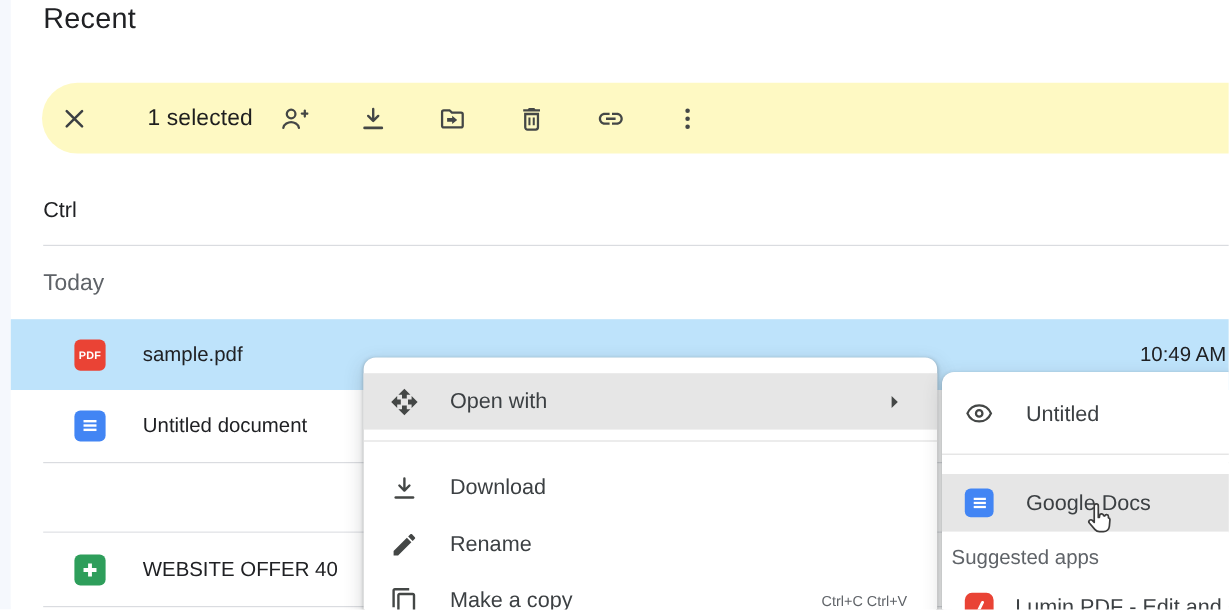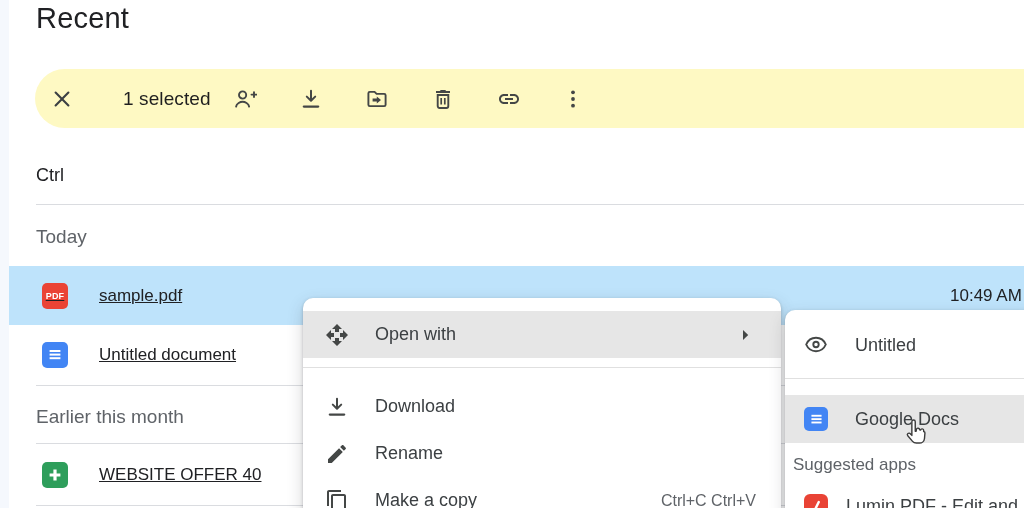--- a/index.html
+++ b/index.html
@@ -2,35 +2,35 @@
 <html><head>
 <meta charset="utf-8">
 <style>
   * { margin:0; padding:0; box-sizing:border-box; }
   html,body { width:1024px; height:508px; }
   body { font-family:"Liberation Sans","DejaVu Sans",sans-serif; background:#fff; color:#202124; }
   #screen { position:relative; width:1024px; height:508px; overflow:hidden; background:#fff; }
 
   .left-strip { position:absolute; left:0; top:0; width:9px; height:508px; background:#F5F8FD; }
 
-  .page-title { position:absolute; left:36px; top:2px; font-size:29px; font-weight:400; color:#202124; letter-spacing:.2px; }
+  .page-title { position:absolute; left:36px; top:2px; font-size:24px; font-weight:400; color:#202124; letter-spacing:.2px; }
 
   
   .toolbar { position:absolute; left:35px; top:69px; width:989px; height:59px; background:#fef9c3; border-radius:29.5px 0 0 29.5px; }
   .tb-item { position:absolute; top:17.5px; width:24px; height:24px; display:flex; align-items:center; justify-content:center; }
   .tb-label { position:absolute; left:88px; top:0; height:59px; display:flex; align-items:center; font-size:19px; font-weight:500; color:#1F1F1F; letter-spacing:.1px; }
   svg.ic { display:block; }
 
   
   .name-header { position:absolute; left:36px; top:165px; font-size:18px; font-weight:500; color:#202124; }
   .rule { position:absolute; left:36px; right:0; height:1px; background:#DADCE0; }
   .section-label { position:absolute; left:36px; font-size:19px; font-weight:500; color:#5F6368; }
 
   
-  .file-row { position:absolute; left:9px; width:1015px; display:flex; align-items:center; padding-left:33px; background:#fff;text-decoration:underline; }
+  .file-row { position:absolute; left:9px; width:1015px; display:flex; align-items:center; padding-left:53px; background:#fff; }
   .file-row.selected { background:#BEE3FB; }
   .chip { width:26px; height:26px; border-radius:5px; flex:0 0 auto; display:flex; align-items:center; justify-content:center; }
   .chip.pdf { background:#EA4335; color:#fff; font-size:9px; font-weight:700; letter-spacing:.2px; }
   .chip.docs { background:#4285F4; }
   .chip.sheets { background:#2E9E5B; }
   .chip.lumin { background:#E94335; }
   .row-name { margin-left:31px; font-size:17px; font-weight:500; color:#202124; white-space:nowrap; }
   .row-time { position:absolute; left:941px; font-size:17px; color:#202124; white-space:nowrap; }
 
   
@@ -39,21 +39,21 @@
   .menu-sub  { left:785px; top:310px; width:252px; height:220px; padding-top:12px; }
   .menu-item { display:flex; align-items:center; height:47px; }
   .menu-sub .menu-item { height:46px; }
   .menu-item.hovered { background:#E6E6E6; }
   .menu-sub .menu-item.hovered { height:48px; }
   .mi-icon { width:24px; height:24px; margin-left:22px; flex:0 0 auto; display:flex; align-items:center; justify-content:center; }
   .menu-sub .mi-icon { margin-left:19px; }
   .mi-label { margin-left:26px; font-size:18px; color:#3C4043; white-space:nowrap; }
   .menu-sub .mi-label { margin-left:27px; }
   .mi-arrow { margin-left:auto; margin-right:24px; width:24px; height:24px; }
-  .mi-shortcut { margin-left:auto; margin-right:25px; font-size:16px; color:#5F6368; white-space:nowrap; }
+  .mi-shortcut { margin-left:auto; margin-right:25px; font-size:12px; color:#5F6368; white-space:nowrap; }
   .menu-rule { height:1px; background:#E0E0E0; margin:9px 0 15px 0; }
   .menu-sub .menu-rule { margin:10px 0 16px 0; }
   .suggested-label { padding:12px 0 8px 8px; font-size:17px; color:#5F6368; }
   .menu-sub .menu-item.cutoff .mi-label { margin-left:18px; }
 
   .cursor { position:absolute; left:902px; top:418px; z-index:20; }
 </style>
 </head>
 <body>
 
@@ -127,21 +127,20 @@
             <rect x="2.6" y="3" width="10.8" height="2"></rect>
             <rect x="2.6" y="6.6" width="10.8" height="2"></rect>
             <rect x="2.6" y="10.2" width="10.8" height="2"></rect>
           </g>
         </svg>
     </span>
     <span class="row-name">Untitled document</span>
   </div>
   <div class="rule" style="top:385px"></div>
 
-  <div class="section-label" style="top:406px">Earlier this month</div>
   <div class="rule" style="top:443px"></div>
 
   <div class="file-row" style="top:444px; height:61px">
     <span class="chip sheets">
       <svg width="16" height="16" viewBox="0 0 16 16">
           <path d="M6.4 2.6h3.2v3.8h3.8v3.2H9.6v3.8H6.4V9.6H2.6V6.4h3.8z" fill="#fff"></path>
         </svg>
     </span>
     <span class="row-name">WEBSITE OFFER 40</span>
   </div>

